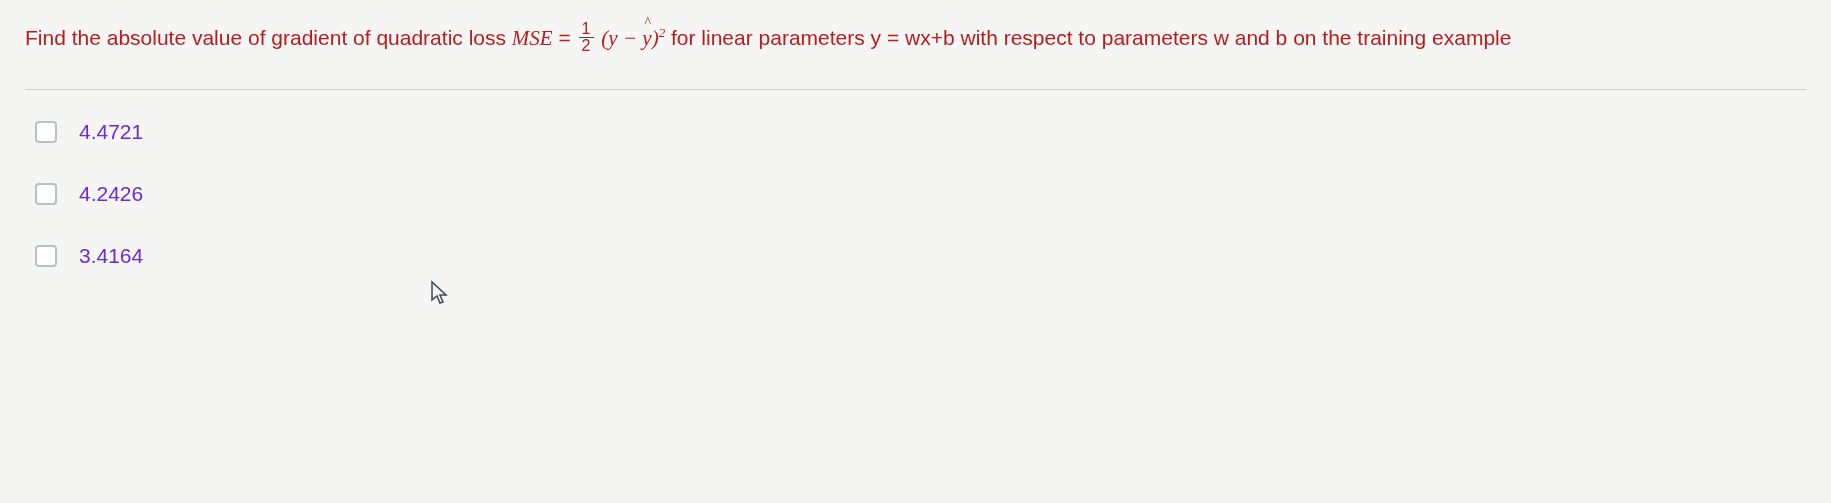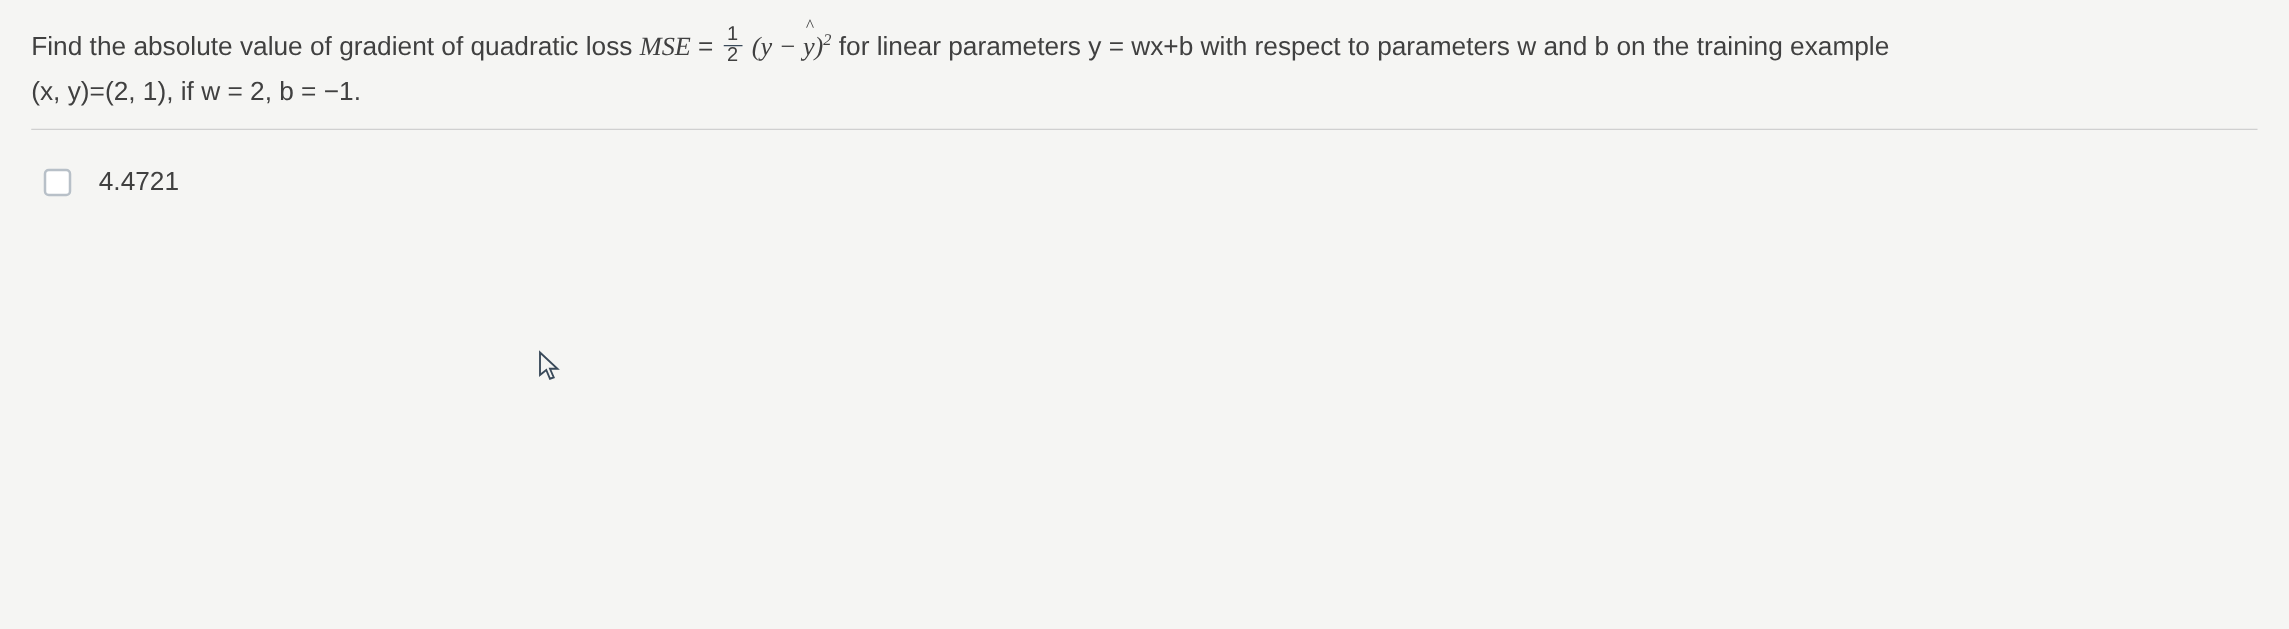--- a/index.html
+++ b/index.html
@@ -12,22 +12,22 @@
       background: #f5f5f3;
       width: 1831px;
       height: 503px;
       padding: 20px 25px;
       color: #3a4a5a;
       position: relative;
     }
     .question-text {
       font-size: 21px;
       line-height: 1.7;
-      color: #404040;
-      margin-bottom: 12px;
+      color: #b91c1c;
+      margin-bottom: 32px;
     }
     .formula {
       font-style: italic;
       font-family: 'Times New Roman', serif;
     }
     .frac {
       display: inline-block;
       vertical-align: middle;
       text-align: center;
       font-size: 16px;
@@ -78,21 +78,21 @@
       height: 22px;
       border: 2px solid #b8c0c8;
       border-radius: 4px;
       background: #ffffff;
       margin-right: 22px;
       cursor: pointer;
       flex-shrink: 0;
     }
     .option-label {
       font-size: 21px;
-      color: #404040;
+      color: #6d28d9;
     }
     .cursor-icon {
       position: absolute;
       left: 430px;
       top: 280px;
       pointer-events: none;
     }
   </style>
 </head>
 <body>
@@ -101,27 +101,34 @@
   <span>Find the absolute value of gradient of quadratic loss </span>
   <span class="formula">MSE</span>
   <span> = </span>
   <span class="frac">
     <span class="num">1</span>
     <span class="den">2</span>
   </span>
   <span class="formula">(</span><span class="formula">y</span><span class="formula"> − </span><span class="formula hat">y</span><span class="formula">)</span><span class="formula sup">2</span>
   <span> for linear parameters y = wx+b with respect to parameters w and b on the training example</span>
   <br>
-  <span>(x, y)=(2, 1), if w = 2, b = −1.</span>
 </div>
 
 <hr class="divider">
 
 <div class="options">
   <div class="option">
     <div class="checkbox"></div>
     <span class="option-label">4.4721</span>
   </div>
+  <div class="option">
+    <div class="checkbox"></div>
+    <span class="option-label">4.2426</span>
+  </div>
+  <div class="option">
+    <div class="checkbox"></div>
+    <span class="option-label">3.4164</span>
+  </div>
 </div>
 
 <svg class="cursor-icon" width="20" height="26" viewBox="0 0 20 26">
   <path d="M 2 2 L 2 20 L 7 16 L 10 23 L 13 22 L 10 15 L 16 15 Z" fill="none" stroke="#3a4a5a" stroke-width="1.5"></path>
 </svg>
 
 </body></html>

